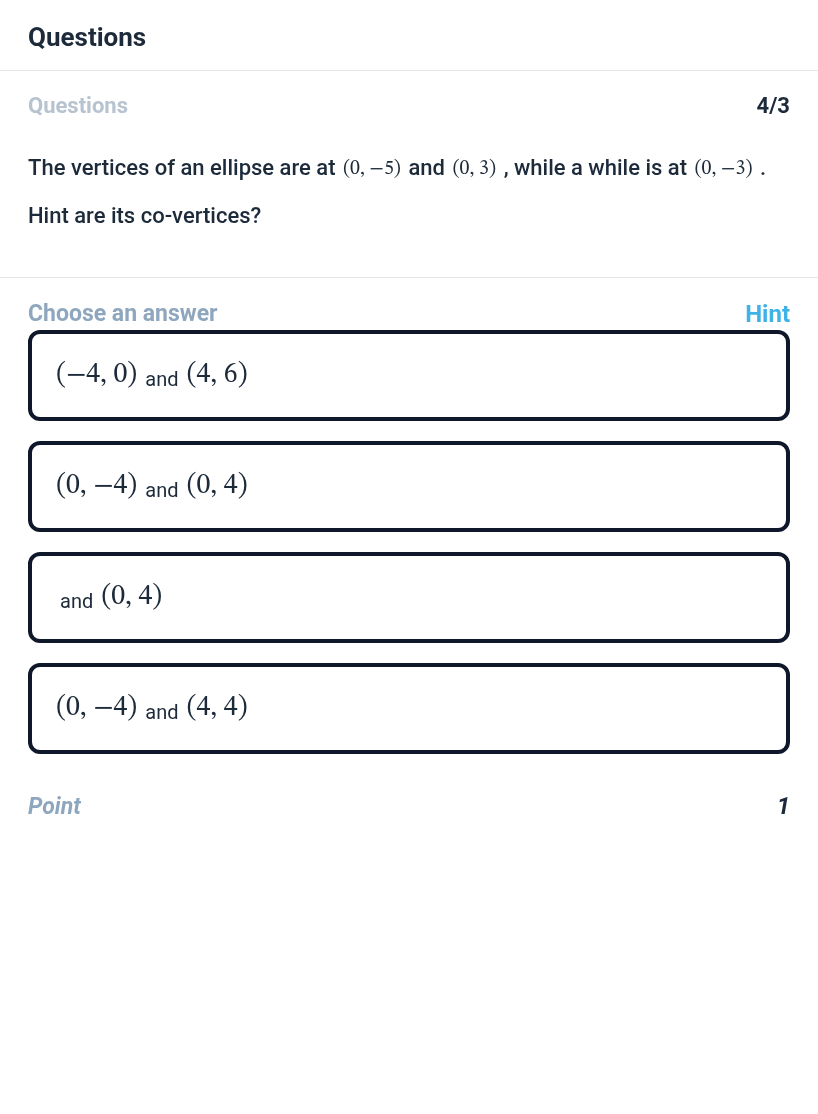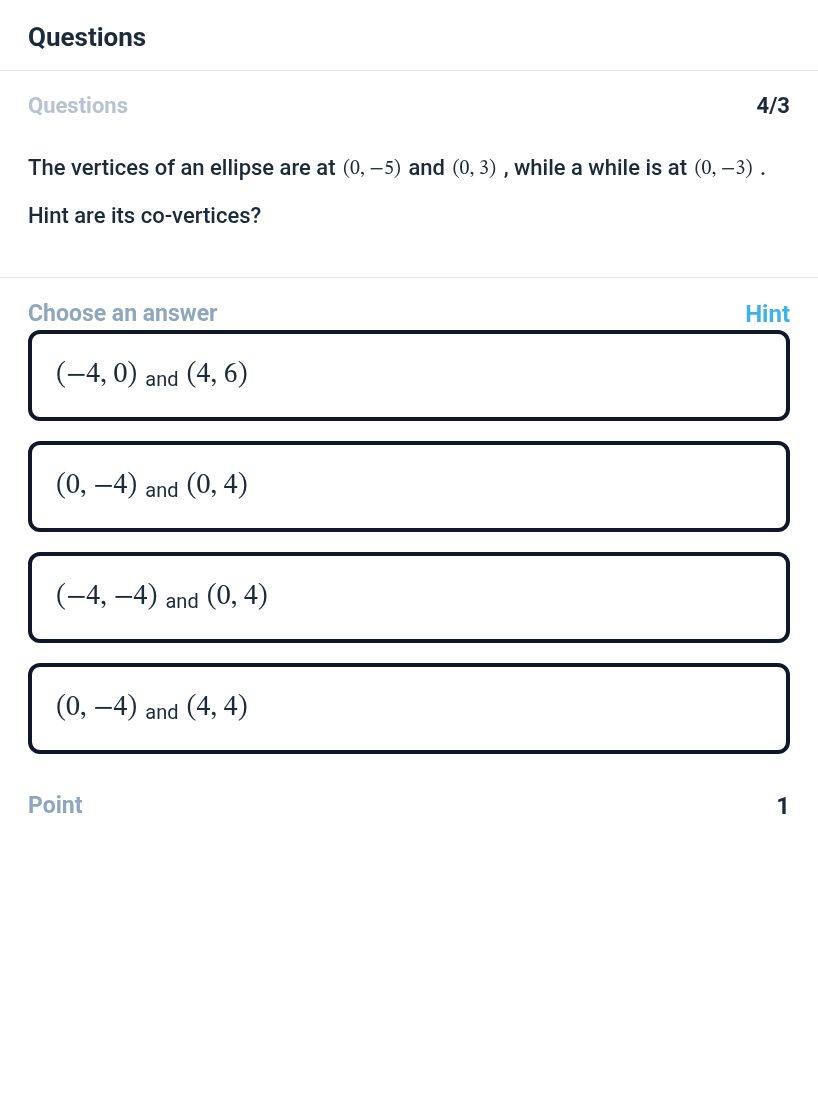--- a/index.html
+++ b/index.html
@@ -86,22 +86,23 @@
   }
   .option .and {
     font-size: 20px;
     padding: 0 6px;
     position: relative;
     top: 4px;
   }
   .point-row {
     display: flex;
     justify-content: space-between;
-    align-items: flex-start;
+    align-items: flex-end;
     padding: 18px 28px 28px;
+    font-style: italic;
   }
   .point-label {
     font-size: 23px;
     font-weight: 700;
     color: #8fa7be;
   }
   .point-value {
     font-size: 24px;
     font-weight: 700;
     color: #1c2a3a;
@@ -139,21 +140,20 @@
     <span class="math">(−4, 0)</span>
     <span class="and">and</span>
     <span class="math">(4, 6)</span>
   </div>
   <div class="option">
     <span class="math">(0, −4)</span>
     <span class="and">and</span>
     <span class="math">(0, 4)</span>
   </div>
   <div class="option">
-    <span class="math">(−4, −4)</span>
     <span class="and">and</span>
     <span class="math">(0, 4)</span>
   </div>
   <div class="option">
     <span class="math">(0, −4)</span>
     <span class="and">and</span>
     <span class="math">(4, 4)</span>
   </div>
 </div>
 

